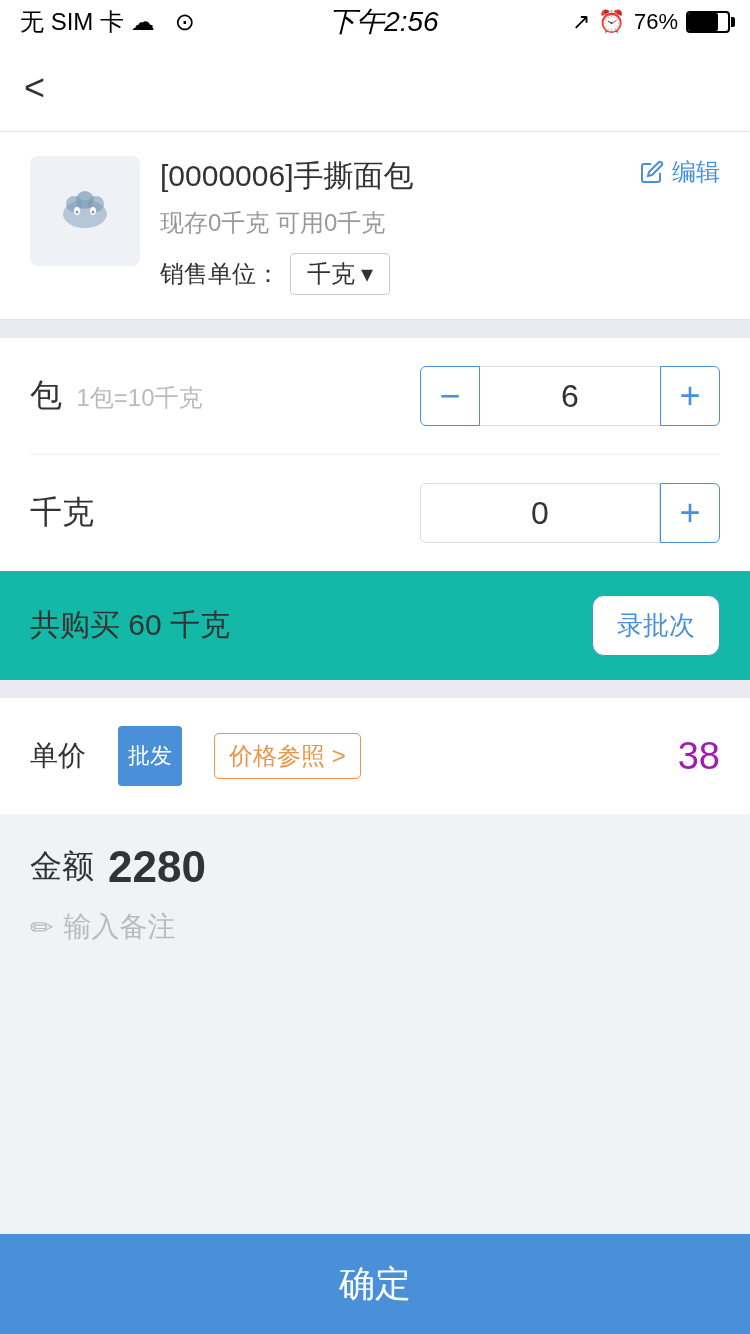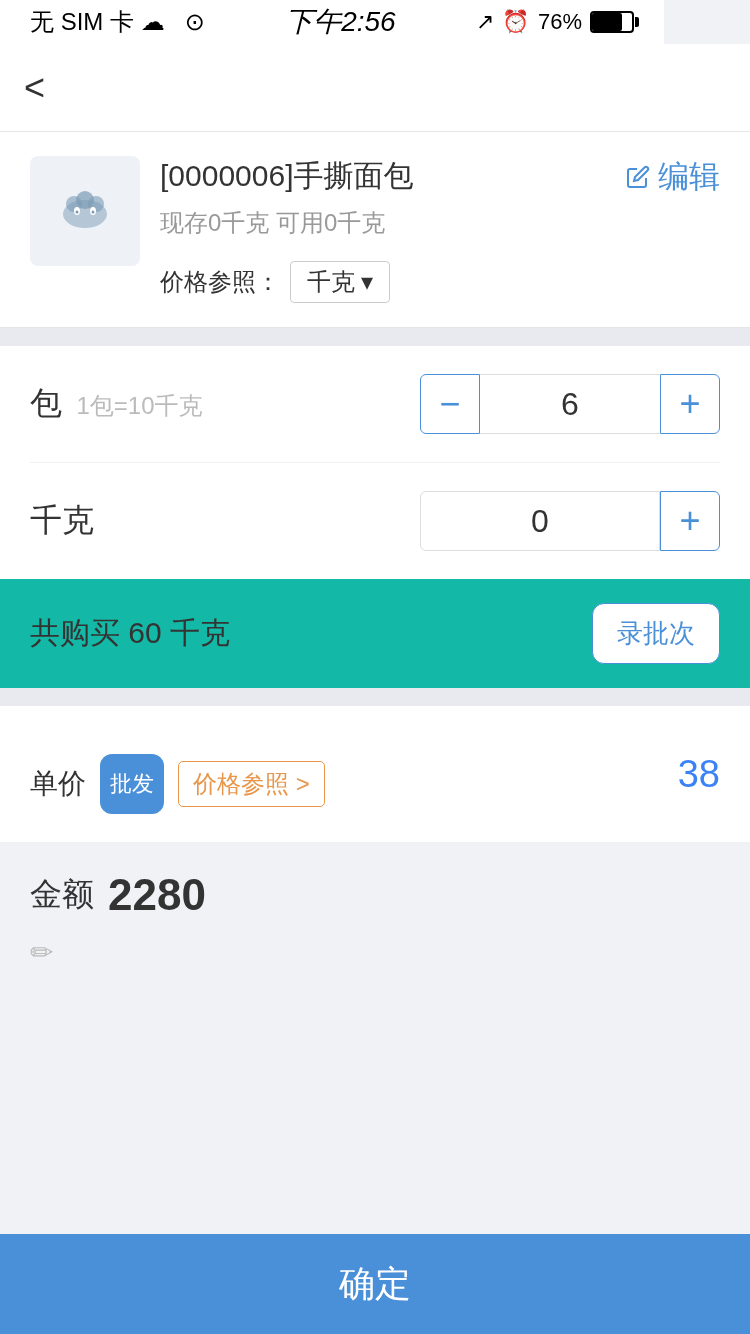--- a/index.html
+++ b/index.html
@@ -8,27 +8,27 @@
       width: 750px;
       min-height: 1334px;
       font-family: -apple-system, "PingFang SC", "Helvetica Neue", sans-serif;
       background: #f0f2f5;
       display: flex;
       flex-direction: column;
     }
 
     
     .status-bar {
-      width: 664px;
+      width: 750px;
       height: 44px;
       background: #fff;
       display: flex;
       align-items: center;
       justify-content: space-between;
-      padding: 0 30px;
+      padding: 0 20px;
       font-size: 26px;
       color: #000;
     }
     .status-left { display: flex; align-items: center; gap: 8px; font-size: 24px; }
     .status-center { font-size: 28px; font-weight: 500; font-style: italic; }
     .status-right { display: flex; align-items: center; gap: 8px; font-size: 22px; }
     .battery-icon {
       width: 44px; height: 22px; border: 2px solid #000; border-radius: 4px;
       position: relative; display: inline-flex; align-items: center;
     }
@@ -72,28 +72,28 @@
     .product-thumb {
       width: 110px; height: 110px;
       background: #eef2f7;
       border-radius: 8px;
       display: flex; align-items: center; justify-content: center;
       flex-shrink: 0;
       color: #7b9bb5; font-size: 36px;
     }
     .product-info { flex: 1; }
     .product-name { font-size: 30px; color: #333; font-weight: 500; margin-bottom: 10px; }
-    .product-stock { font-size: 24px; color: #999; margin-bottom: 22px; }
+    .product-stock { font-size: 24px; color: #999; margin-bottom: 14px; }
     .product-unit { font-size: 24px; color: #333; display: flex; align-items: center; gap: 10px; }
     .unit-select {
       border: 1px solid #ccc; border-radius: 4px;
       padding: 4px 16px; font-size: 24px; color: #333; background: #fff;
       display: flex; align-items: center; gap: 6px;
     }
-    .edit-btn { color: #4a90d9; font-size: 31px; display: flex; align-items: center; gap: 8px; }
+    .edit-btn { color: #4a90d9; font-size: 24px; display: flex; align-items: center; gap: 8px; }
     .product-header { display: flex; justify-content: space-between; align-items: flex-start; }
 
     
     .section-divider {
       height: 18px; background: #e8eaf0;
     }
 
     
     .input-section {
       background: #fff;
@@ -150,33 +150,33 @@
       background: #fff; cursor: pointer;
     }
 
     
     .price-section {
       background: #fff;
       padding: 28px 30px;
       display: flex; align-items: center; justify-content: space-between;
       margin-top: 0;
     }
-    .price-left { display: flex; align-items: center; gap: 14px; margin-top: 20px; }
+    .price-left { display: flex; align-items: center; gap: 32px; }
     .price-label { font-size: 28px; color: #333; }
     .price-tag {
       background: #4a90d9; color: #fff;
-      font-size: 22px; padding: 15px 10px; border-radius: 12px;
+      font-size: 22px; padding: 15px 10px; border-radius: 4px;
     }
     .price-ref {
       border: 1.5px solid #e8964a; border-radius: 5px;
       padding: 6px 14px; color: #e8964a; font-size: 24px;
       display: flex; align-items: center; gap: 6px;
       cursor: pointer;
     }
-    .price-value { font-size: 38px; color: #3b82f6; font-weight: 500; }
+    .price-value { font-size: 38px; color: #a21caf; font-weight: 500; }
 
     
     .amount-section {
       background: #f0f2f5;
       padding: 28px 30px 20px;
     }
     .amount-row {
       display: flex; align-items: center; gap: 14px;
       margin-bottom: 16px;
     }
@@ -247,21 +247,21 @@
       <span class="edit-btn">
         <svg width="24" height="24" viewBox="0 0 24 24" fill="none" stroke="#4a90d9" stroke-width="2">
           <path d="M11 4H4a2 2 0 00-2 2v14a2 2 0 002 2h14a2 2 0 002-2v-7"></path>
           <path d="M18.5 2.5a2.121 2.121 0 013 3L12 15l-4 1 1-4 9.5-9.5z"></path>
         </svg>
         <span>编辑</span>
       </span>
     </div>
     <div class="product-stock">现存0千克  可用0千克</div>
     <div class="product-unit">
-      <span>价格参照：</span>
+      <span>销售单位：</span>
       <span class="unit-select">
         <span>千克</span>
         <span>▾</span>
       </span>
     </div>
   </div>
 </div>
 
 <div class="section-divider"></div>
 
@@ -304,18 +304,19 @@
   <span class="price-value">38</span>
 </div>
 
 <div class="amount-section">
   <div class="amount-row">
     <span class="amount-label">金额</span>
     <span class="amount-value">2280</span>
   </div>
   <div class="note-row">
     <span class="note-icon">✏</span>
+    <span class="note-text">输入备注</span>
   </div>
 </div>
 
 <div class="bottom-space"></div>
 
 <button class="confirm-btn">确定</button>
 
 </body></html>

